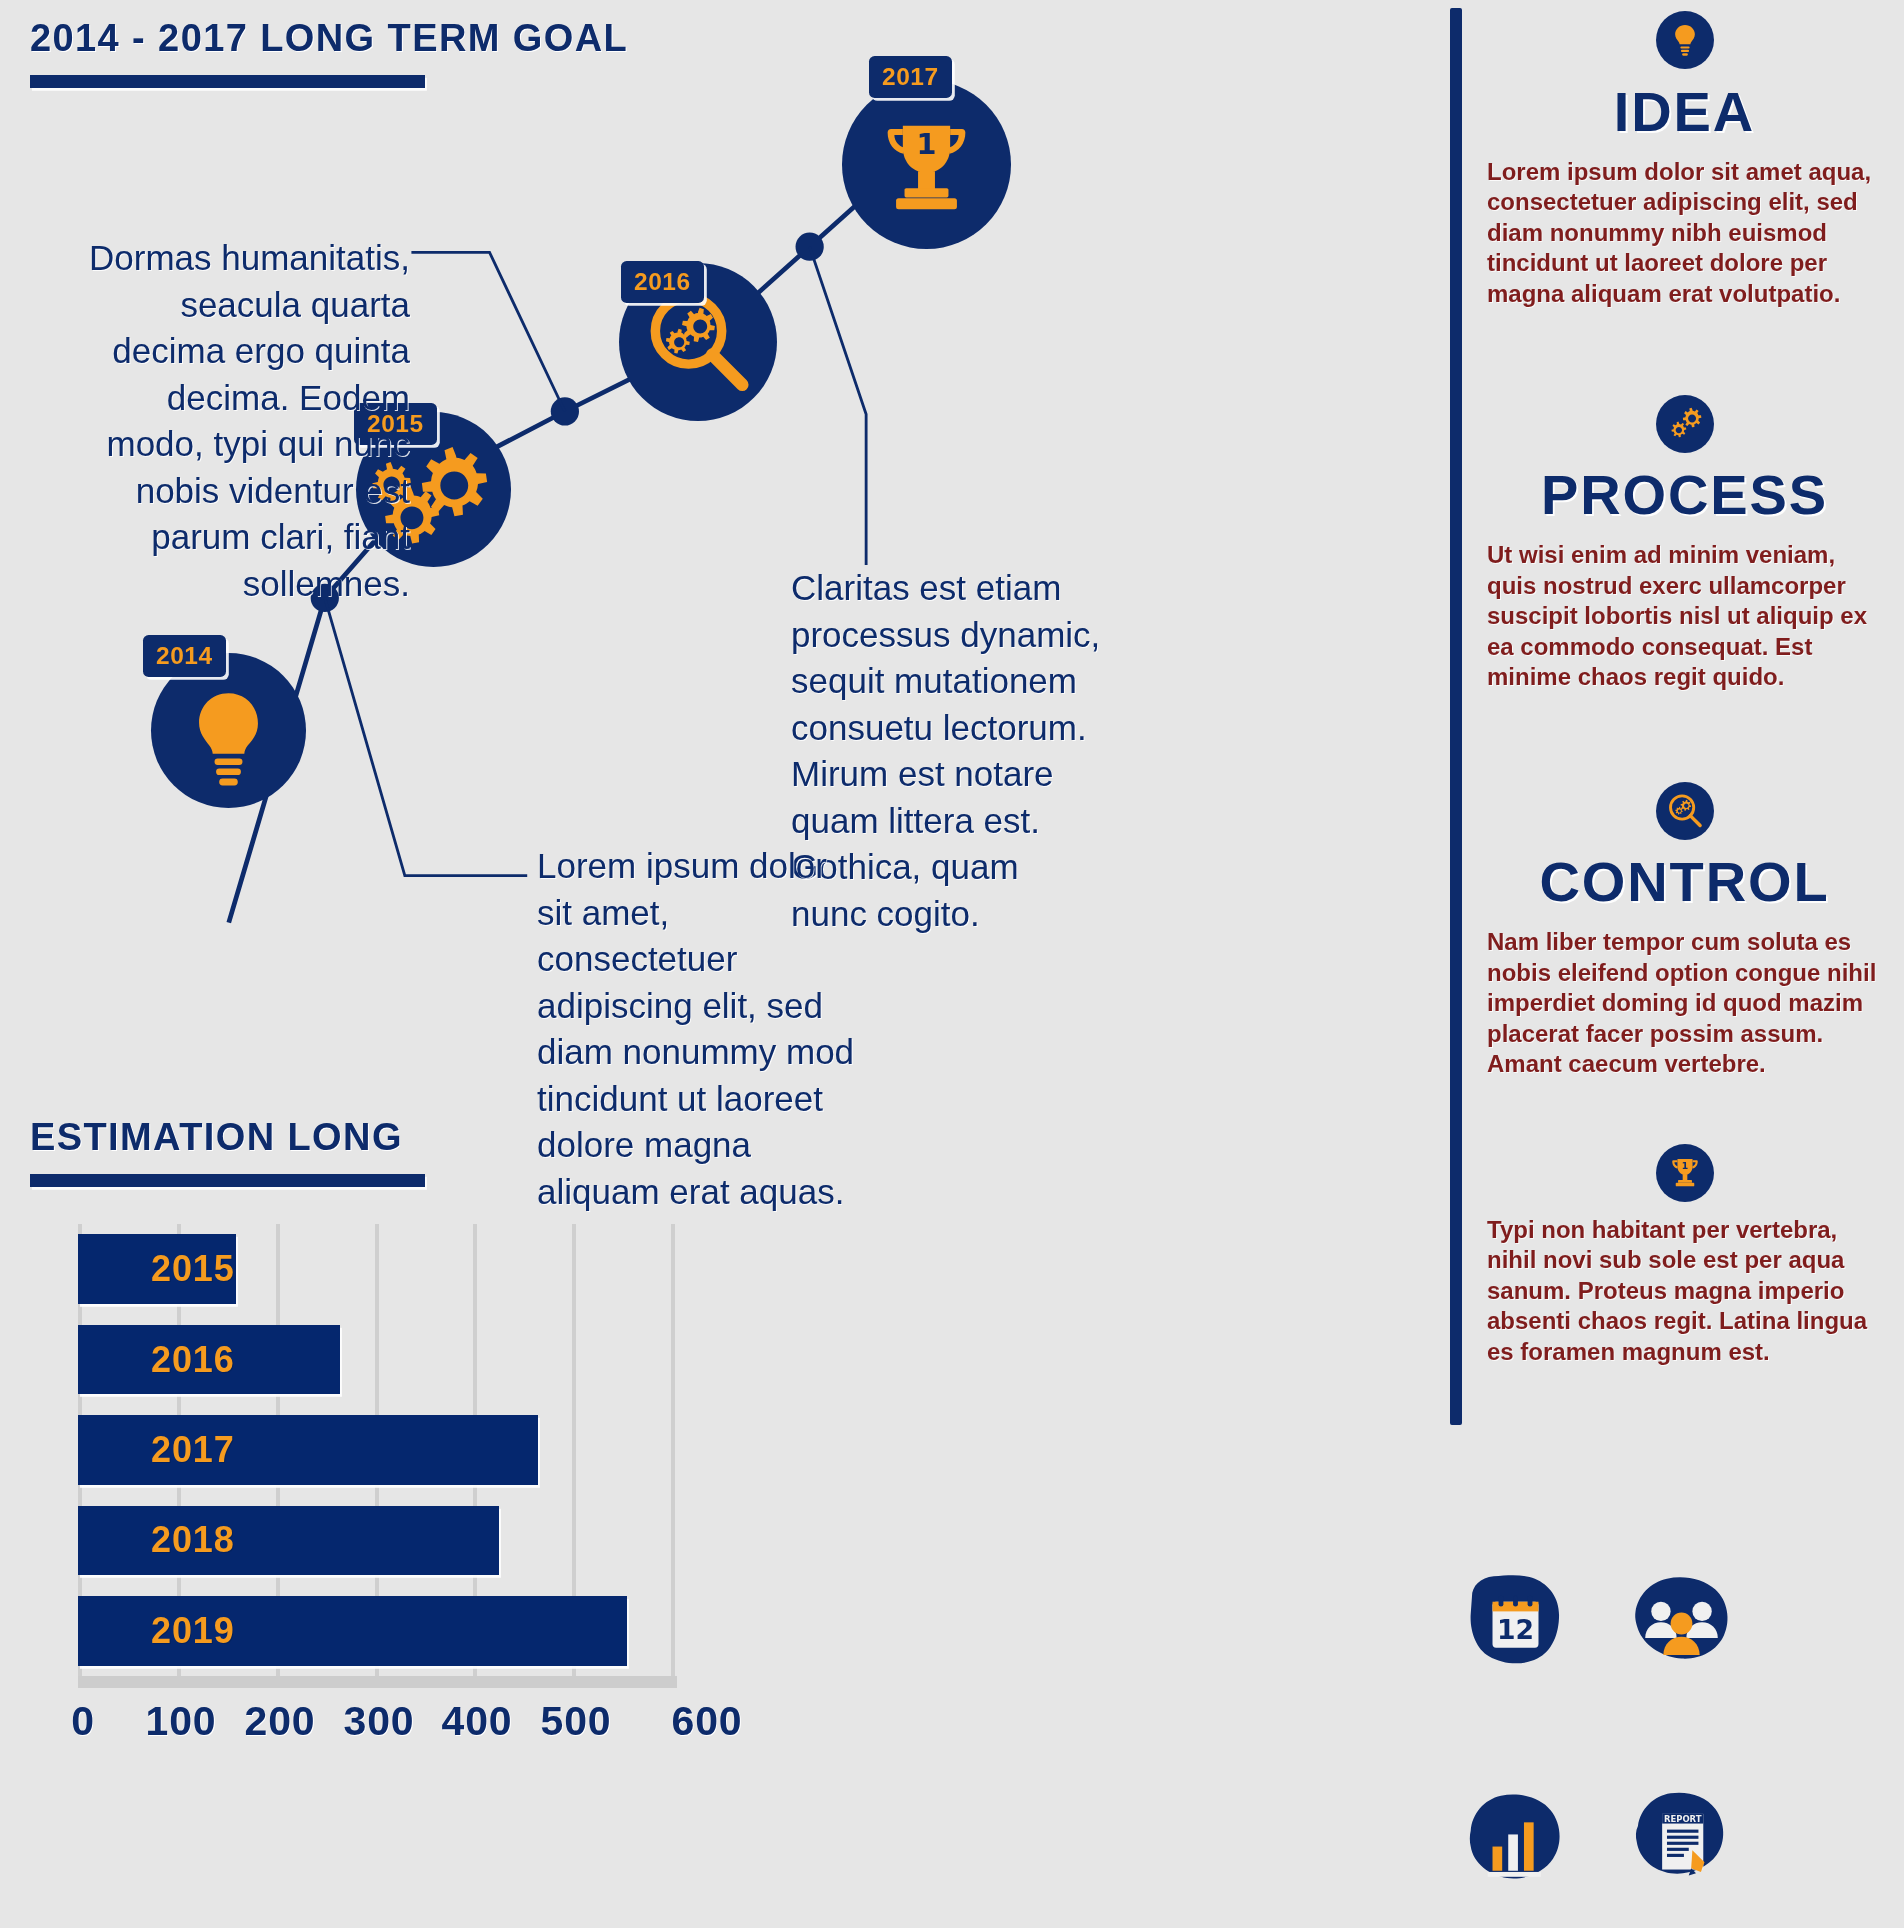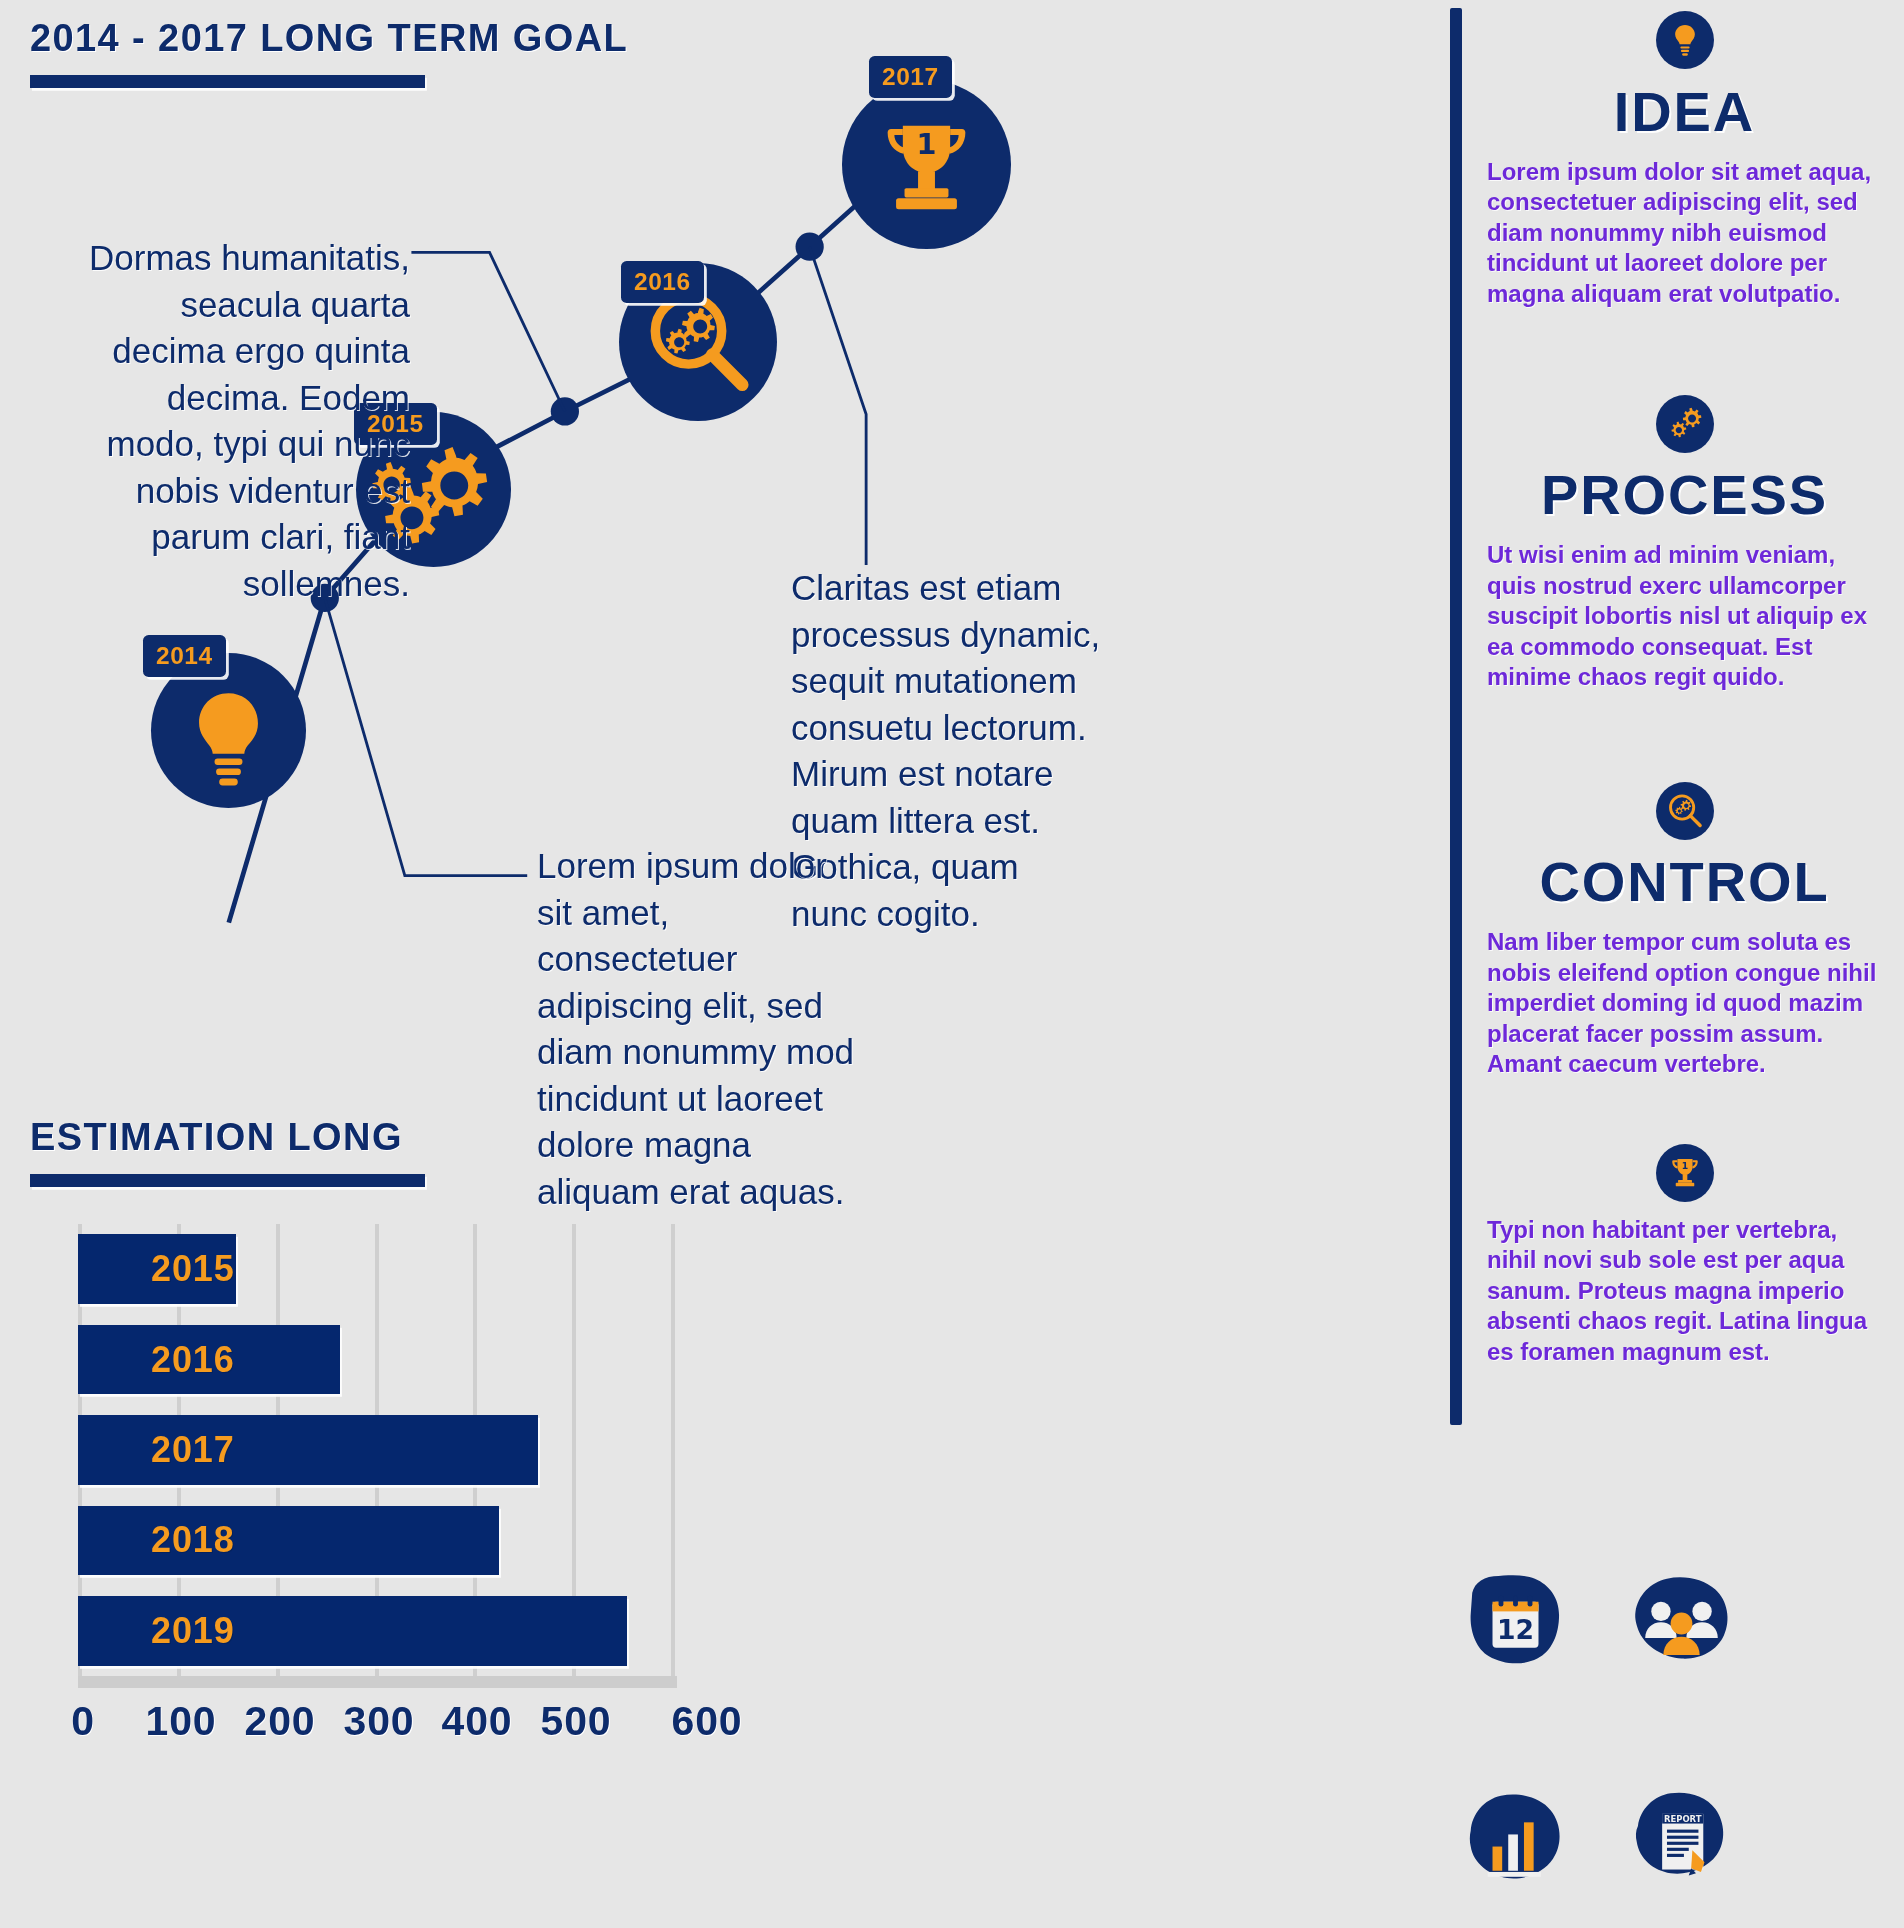--- a/index.html
+++ b/index.html
@@ -80,21 +80,21 @@
   .rail-icon {
     width: 58px; height: 58px; border-radius: 50%; background: #0d2b6b;
     margin: 0 auto; position: relative;
   }
   .rail-title {
     font-size: 56px; font-weight: 700; letter-spacing: 1.9px; color: #0d2b6b;
     margin-top: 9.4px; text-shadow: 1.9px 1.9px 0 rgba(255,255,255,.9);
   }
   .rail-body {
     margin-top: 13px; font-size: 24px; line-height: 1.27; font-weight: 700;
-    color: #6d28d9; text-align: left; text-shadow: 0.9px 0.9px 0 rgba(255,255,255,.8);
+    color: #7f1d1d; text-align: left; text-shadow: 0.9px 0.9px 0 rgba(255,255,255,.8);
   }
 
   
   #blobs { position: absolute; left: 1455px; top: 1563px; width: 395px; height: 358px; text-align: right; }
   .blob { position: absolute; width: 121px; height: 121px; }
 </style>
 </head>
 <body>
 
 <div class="page">

